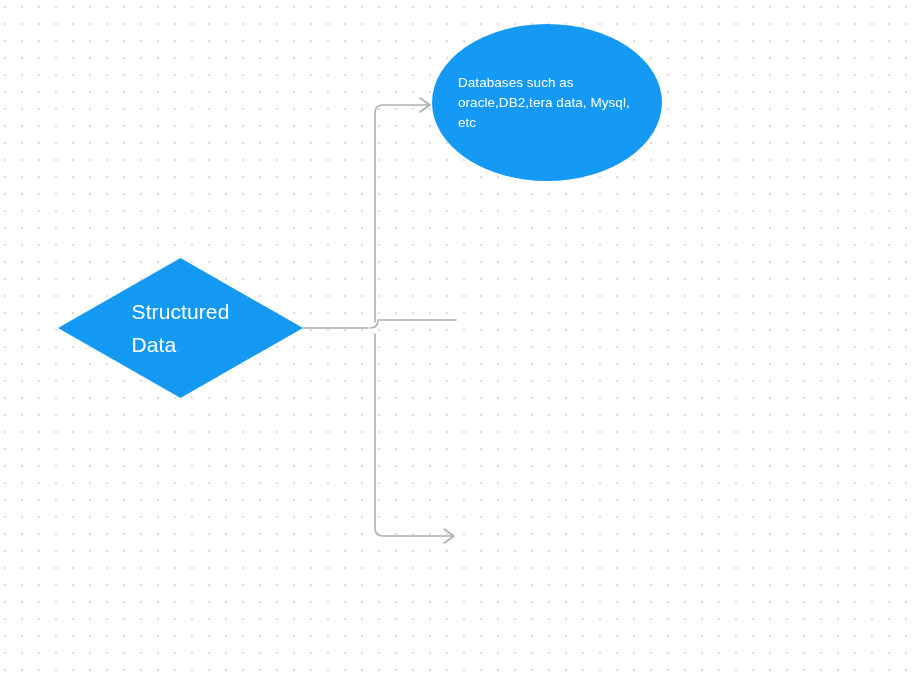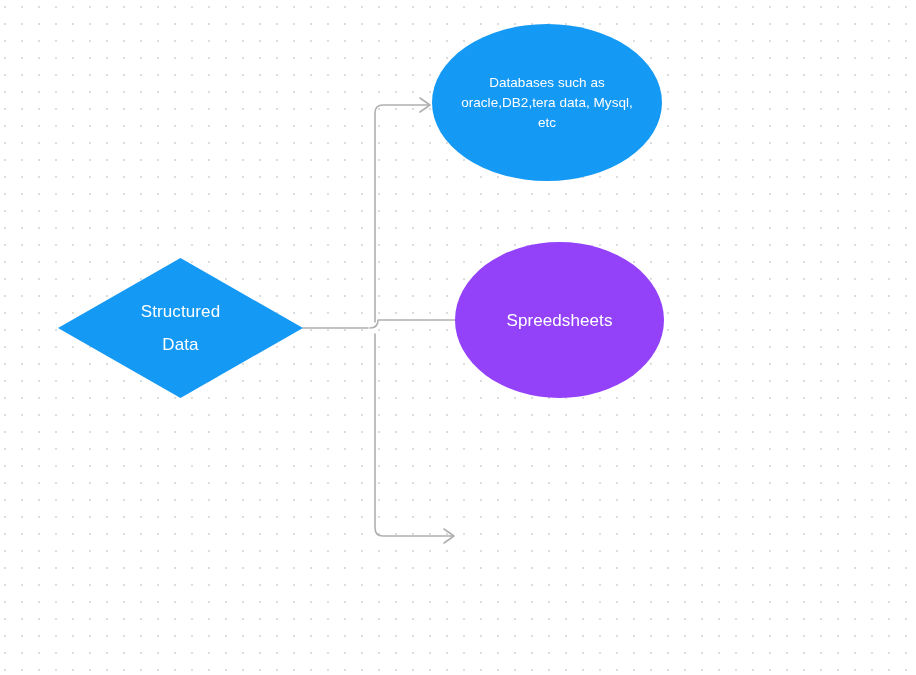--- a/index.html
+++ b/index.html
@@ -66,40 +66,39 @@
   }
   .node-label {
     position: absolute;
     left: 0;
     top: 0;
     width: 100%;
     height: 100%;
     display: flex;
     align-items: center;
     justify-content: center;
-    text-align: center;
     color: #ffffff;
     white-space: pre-line;
     pointer-events: none;
     box-sizing: border-box;
   }
 
   
   .ellipse-shape {
     position: absolute;
     left: 0;
     top: 0;
     width: 100%;
     height: 100%;
     border-radius: 50%;
   }
 
   
   .label-lg {
-    font-size: 17px;
+    font-size: 21px;
     line-height: 33px;
     letter-spacing: 0.1px;
   }
   .label-sm {
     font-size: 13.5px;
     line-height: 20px;
     letter-spacing: 0.05px;
   }
   .label-pad {
     padding: 0 26px;
@@ -129,19 +128,15 @@
     </svg>
     <div class="node-label label-lg">Structured
 Data</div>
   </div>
 
   <div class="node" style="left:432px; top:24px; width:230px; height:157px;">
     <div class="ellipse-shape" style="background-color:#1499f5;"></div>
     <div class="node-label label-sm label-pad">Databases such as oracle,DB2,tera data, Mysql, etc</div>
   </div>
 
-  <div class="node" style="left:455px; top:242px; width:209px; height:156px;">
-    <div class="ellipse-shape" style="background-color:#9442fa;"></div>
-    <div class="node-label label-lg">Spreedsheets</div>
-  </div>
 
 
 </div>
 
 </body></html>

